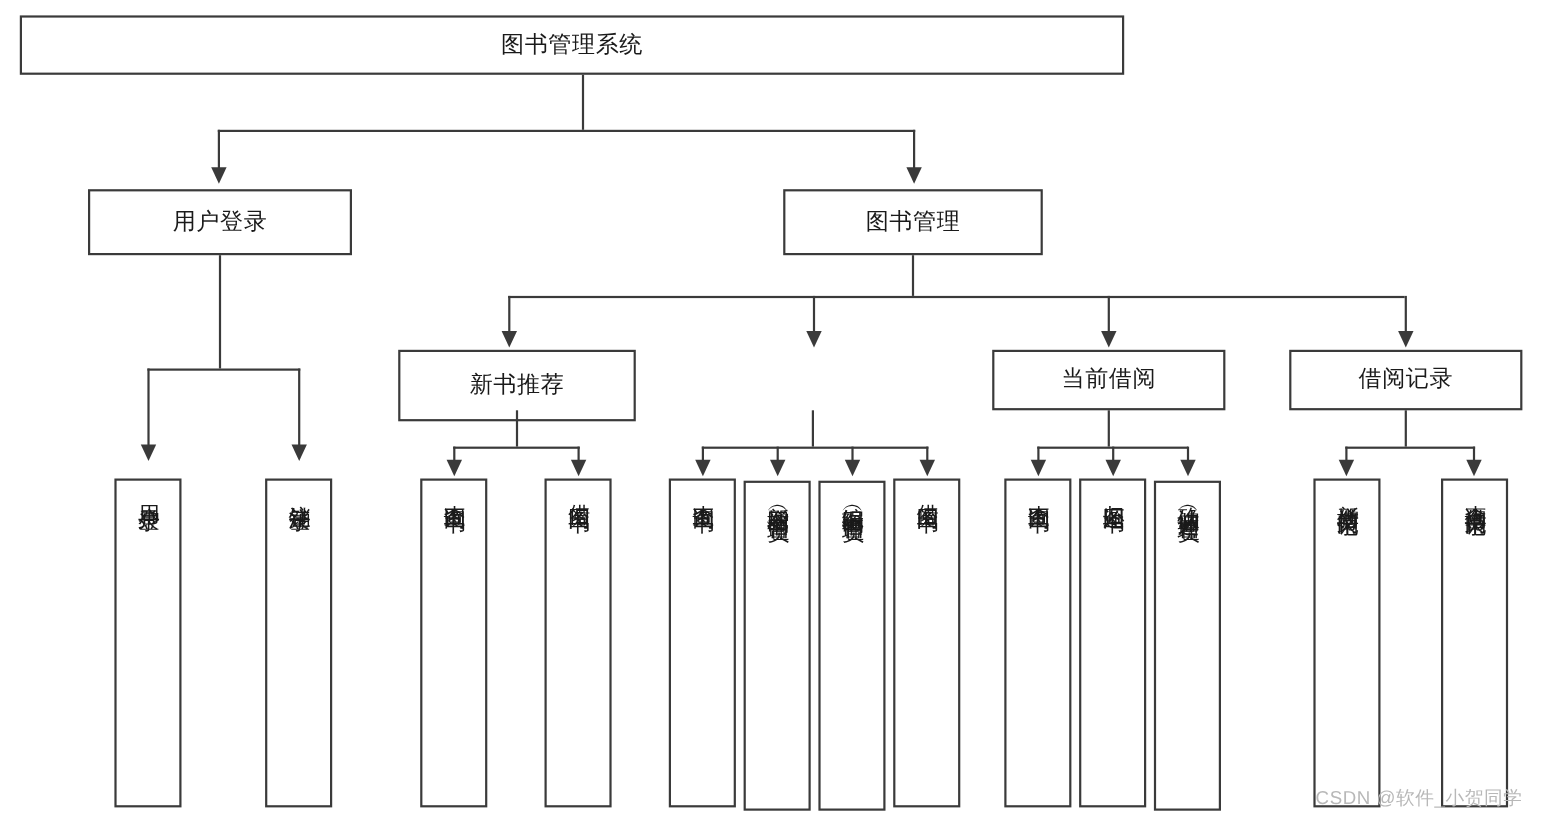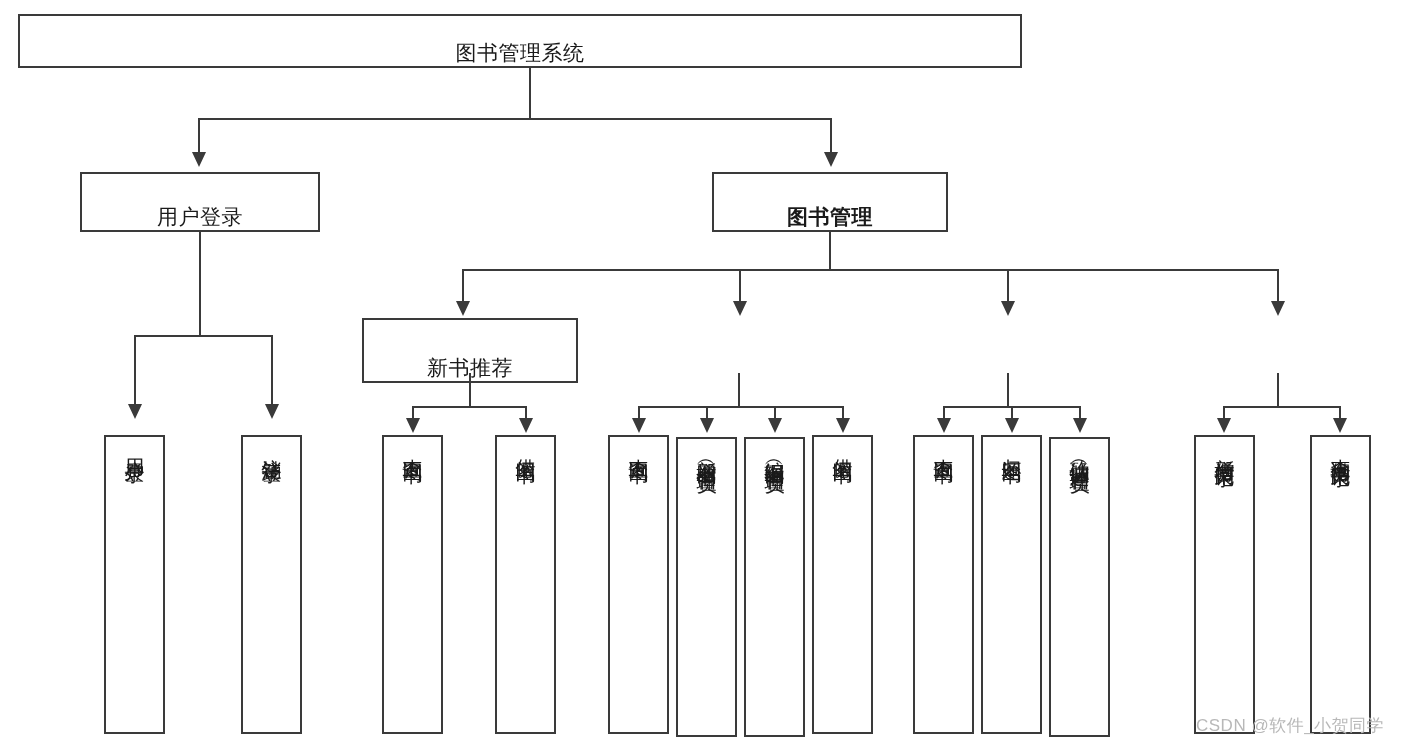--- a/index.html
+++ b/index.html
@@ -17,21 +17,21 @@
     height: 747px;
     background: #ffffff;
     overflow: hidden;
   }
   .node {
     position: absolute;
     box-sizing: border-box;
     border: 2px solid #3a3a3a;
     background: #ffffff;
     display: flex;
-    align-items: flex-end;
+    align-items: center;
     justify-content: center;
     text-align: center;
     line-height: 1.18;
   }
   .node-label {
     display: block;
     white-space: pre-line;
   }
   
   .node.horiz .node-label {
@@ -89,21 +89,21 @@
   <div class="seg h" style="left:198px; top:118px; width:634px;"></div>
 
   <div class="seg v" style="left:198px; top:118px; height:38px;"></div>
   <div class="arrow" style="left:192px; top:152px;"></div>
   <div class="seg v" style="left:830px; top:118px; height:38px;"></div>
   <div class="arrow" style="left:824px; top:152px;"></div>
 
   <div class="node horiz" style="left:80px; top:172px; width:240px; height:60px;">
     <span class="node-label">用户登录</span>
   </div>
-  <div class="node horiz" style="left:712px; top:172px; width:236px; height:60px;font-weight:bold;">
+  <div class="node horiz" style="left:712px; top:172px; width:236px; height:60px;">
     <span class="node-label">图书管理</span>
   </div>
 
   <div class="seg v" style="left:199px; top:232px; height:103px;"></div>
   <div class="seg h" style="left:134px; top:335px; width:139px;"></div>
   <div class="seg v" style="left:134px; top:335px; height:72px;"></div>
   <div class="arrow" style="left:128px; top:404px;"></div>
   <div class="seg v" style="left:271px; top:335px; height:72px;"></div>
   <div class="arrow" style="left:265px; top:404px;"></div>
 
@@ -114,20 +114,26 @@
   <div class="seg v" style="left:739px; top:269px; height:35px;"></div>
   <div class="arrow" style="left:733px; top:301px;"></div>
   <div class="seg v" style="left:1007px; top:269px; height:35px;"></div>
   <div class="arrow" style="left:1001px; top:301px;"></div>
   <div class="seg v" style="left:1277px; top:269px; height:35px;"></div>
   <div class="arrow" style="left:1271px; top:301px;"></div>
 
   <div class="node horiz" style="left:362px; top:318px; width:216px; height:65px;">
     <span class="node-label">新书推荐</span>
   </div>
+  <div class="node horiz" style="left:902px; top:318px; width:212px; height:55px;">
+    <span class="node-label">当前借阅</span>
+  </div>
+  <div class="node horiz" style="left:1172px; top:318px; width:212px; height:55px;">
+    <span class="node-label">借阅记录</span>
+  </div>
 
   <div class="seg v" style="left:469px; top:373px; height:33px;"></div>
   <div class="seg h" style="left:412px; top:406px; width:115px;"></div>
   <div class="seg v" style="left:412px; top:406px; height:15px;"></div>
   <div class="arrow" style="left:406px; top:418px;"></div>
   <div class="seg v" style="left:525px; top:406px; height:15px;"></div>
   <div class="arrow" style="left:519px; top:418px;"></div>
 
   <div class="seg v" style="left:738px; top:373px; height:33px;"></div>
   <div class="seg h" style="left:638px; top:406px; width:206px;"></div>

